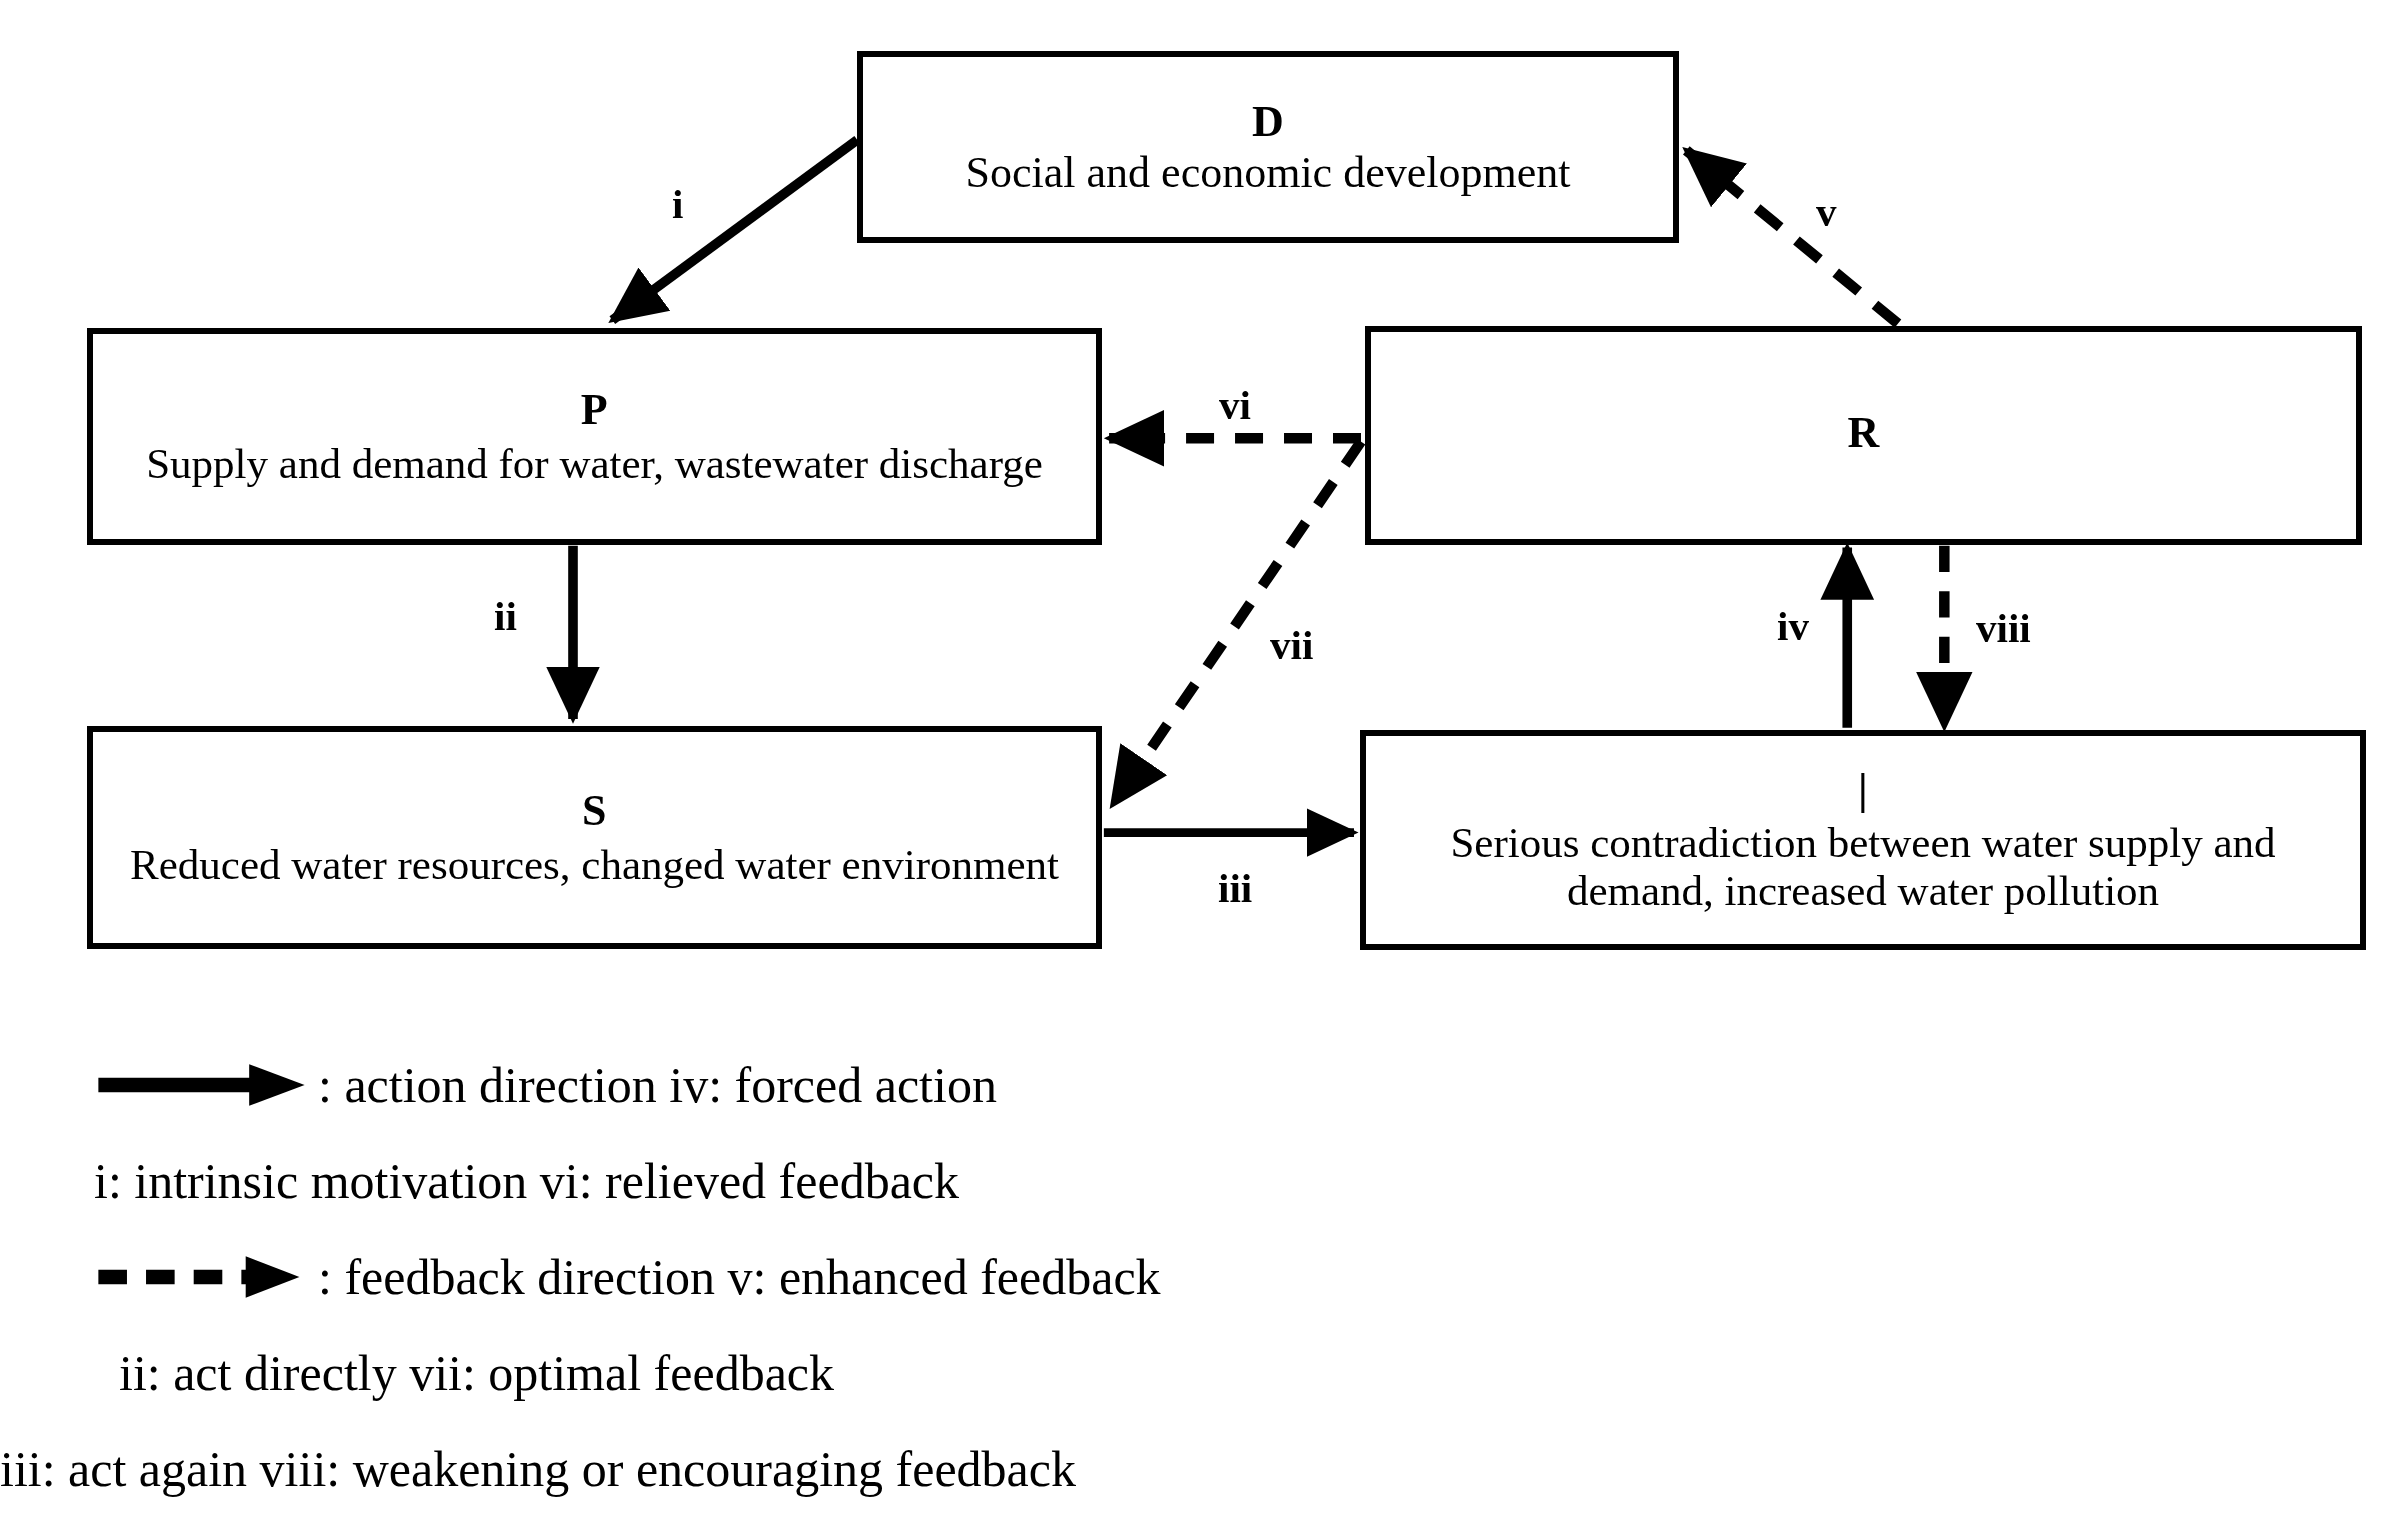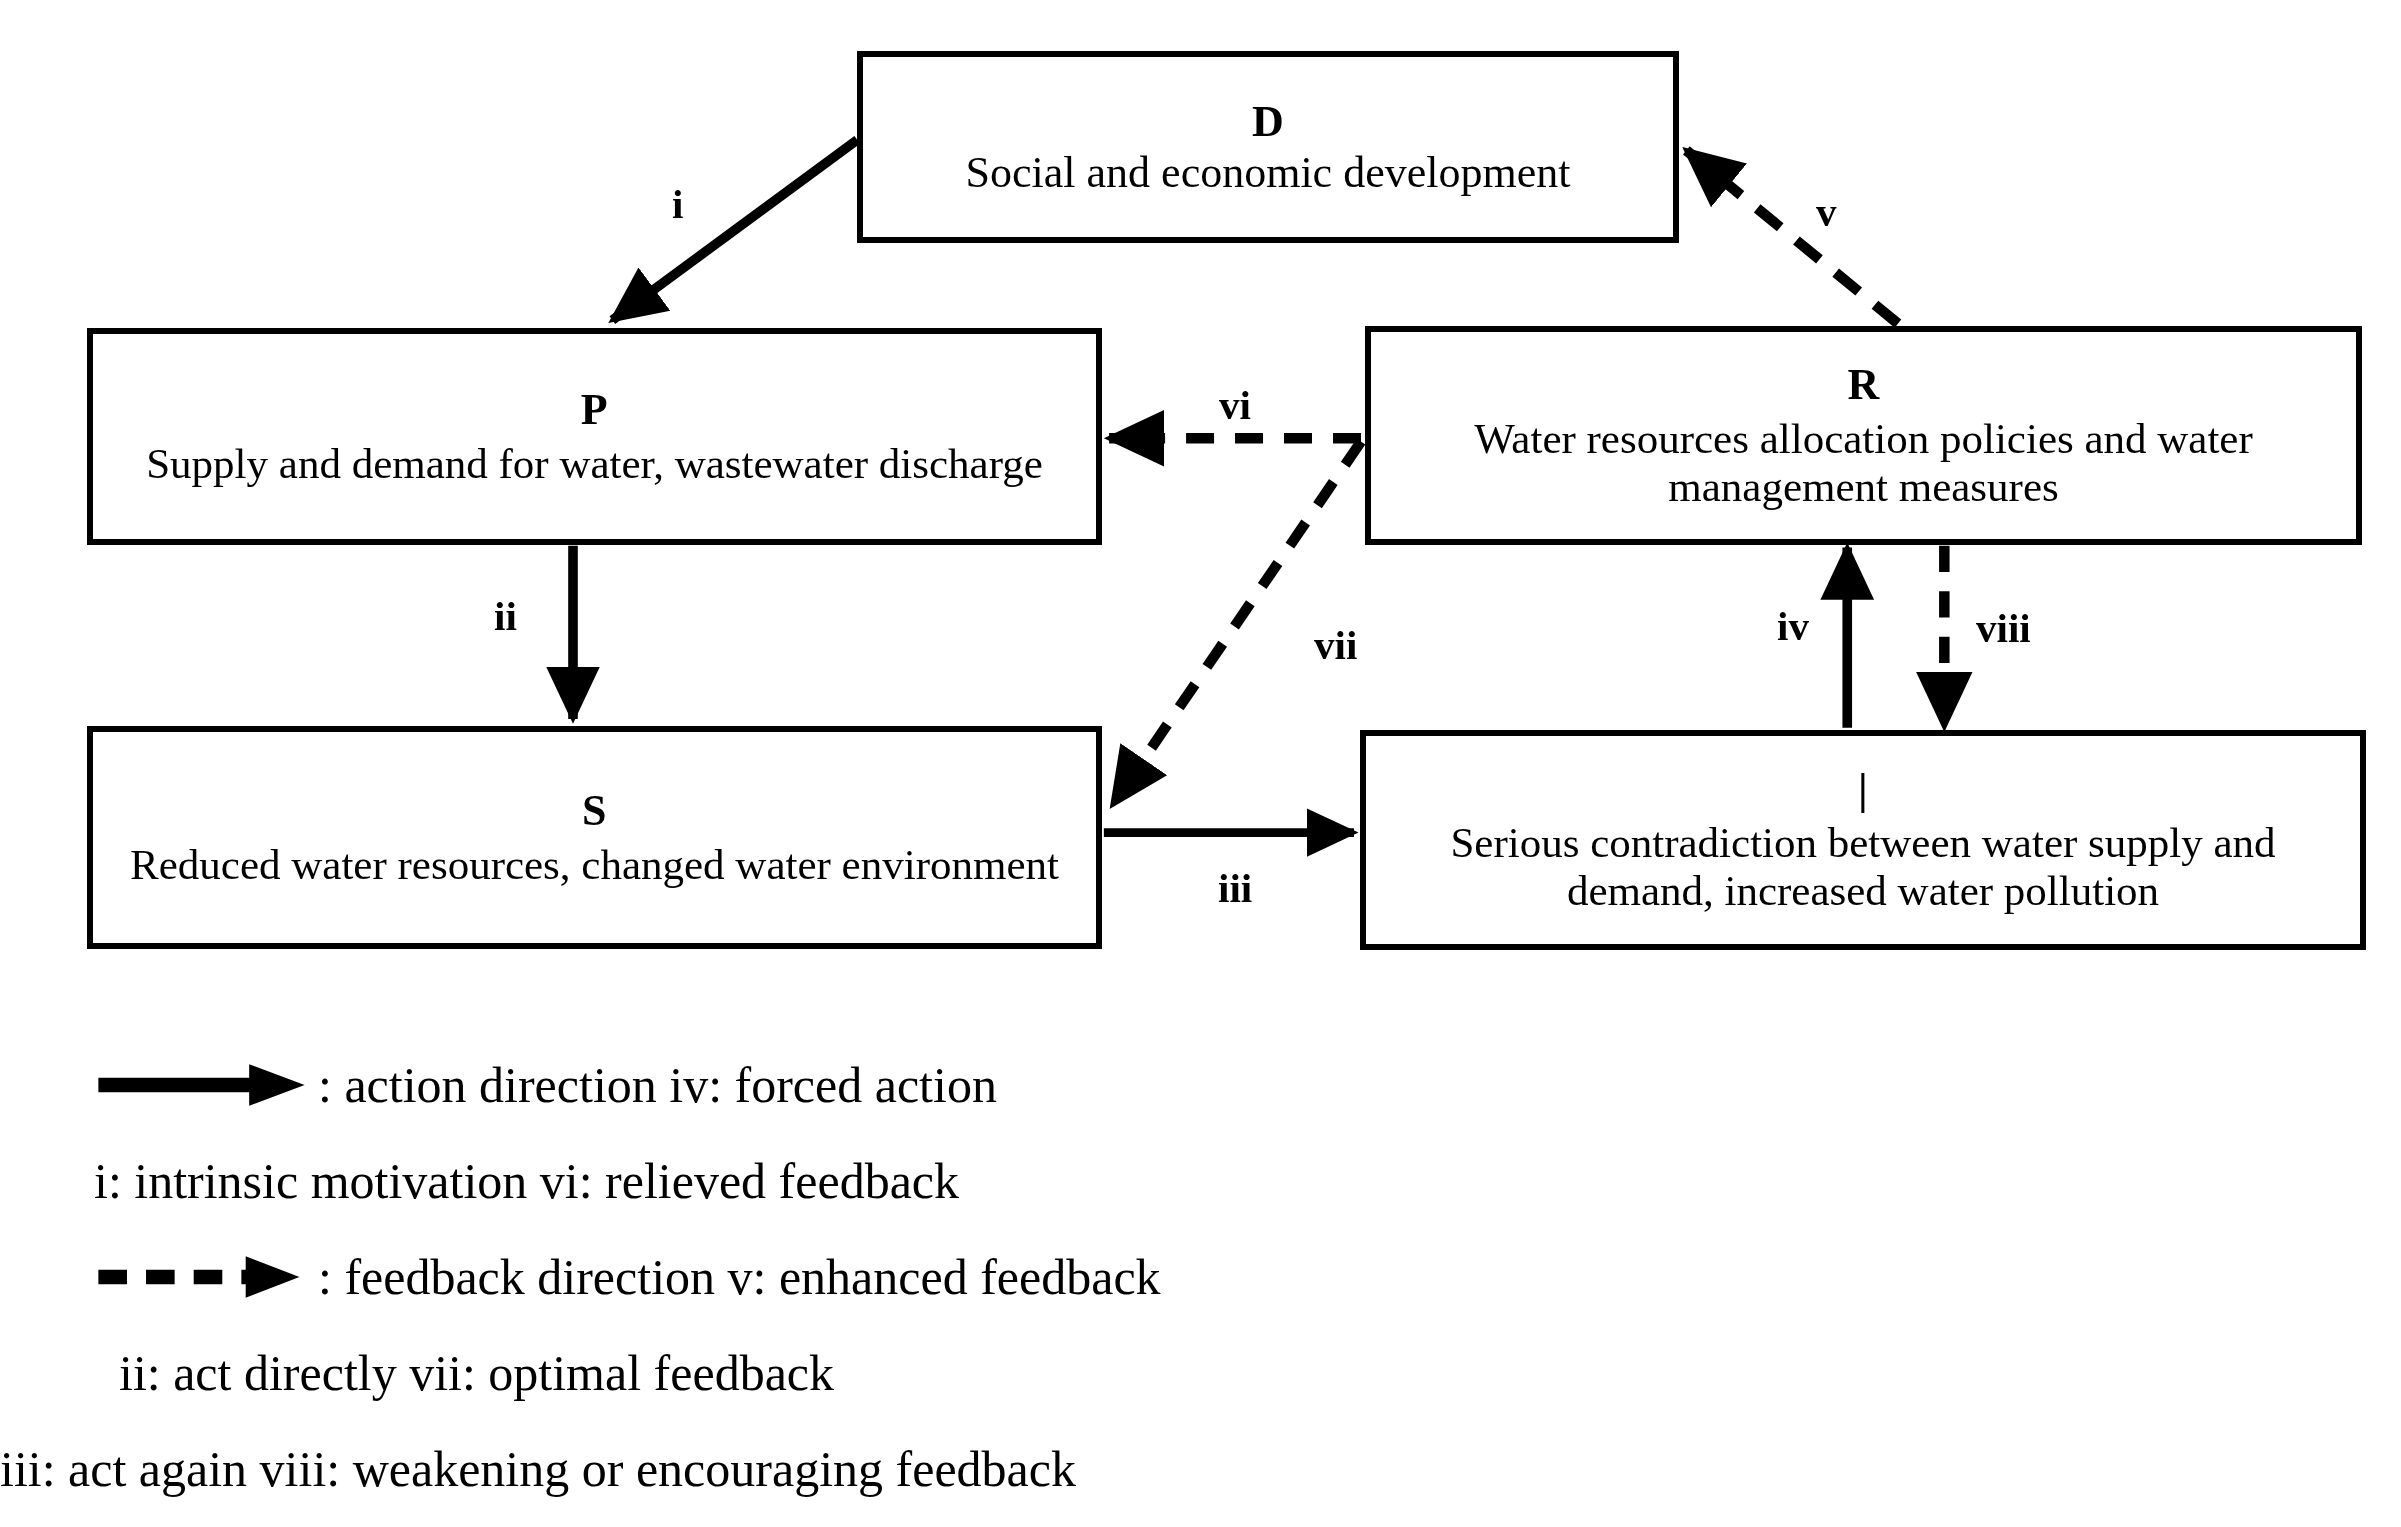--- a/index.html
+++ b/index.html
@@ -65,21 +65,21 @@
     position: absolute;
     font-size: 41px;
     font-weight: 700;
     font-family: "Liberation Serif", "DejaVu Serif", serif;
     white-space: nowrap;
   }
   #lbl-i    { left: 672px;  top: 180px; }
   #lbl-v    { left: 1816px; top: 188px; }
   #lbl-vi   { left: 1219px; top: 381px; }
   #lbl-ii   { left: 494px;  top: 592px; }
-  #lbl-vii  { left: 1270px; top: 621px; margin-left: 44px; }
+  #lbl-vii  { left: 1270px; top: 621px; }
   #lbl-iv   { left: 1777px; top: 602px; }
   #lbl-viii { left: 1976px; top: 604px; }
   #lbl-iii  { left: 1218px; top: 864px; }
 
   
   .legend {
     position: absolute;
     left: 0;
     top: 1037px;
     width: 2401px;
@@ -145,21 +145,20 @@
     <div class="node-label">Social and economic development</div>
   </div>
 
   <div class="node" id="node-p">
     <div class="node-code">P</div>
     <div class="node-label">Supply and demand for water, wastewater discharge</div>
   </div>
 
   <div class="node" id="node-r">
     <div class="node-code">R</div>
-    <div class="node-label">Water resources allocation policies and water management measures</div>
   </div>
 
   <div class="node" id="node-s">
     <div class="node-code">S</div>
     <div class="node-label">Reduced water resources, changed water environment</div>
   </div>
 
   <div class="node" id="node-c">
     <div class="node-code">|</div>
     <div class="node-label">Serious contradiction between water supply and demand, increased water pollution</div>

